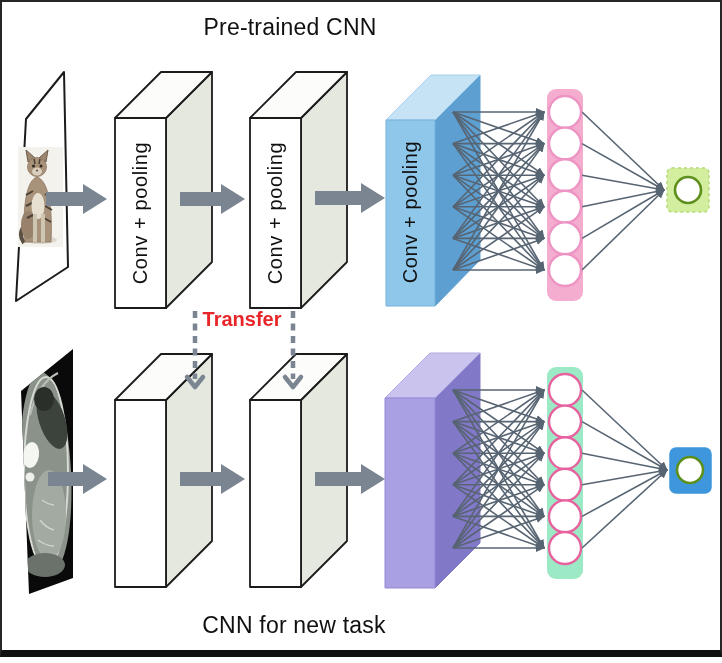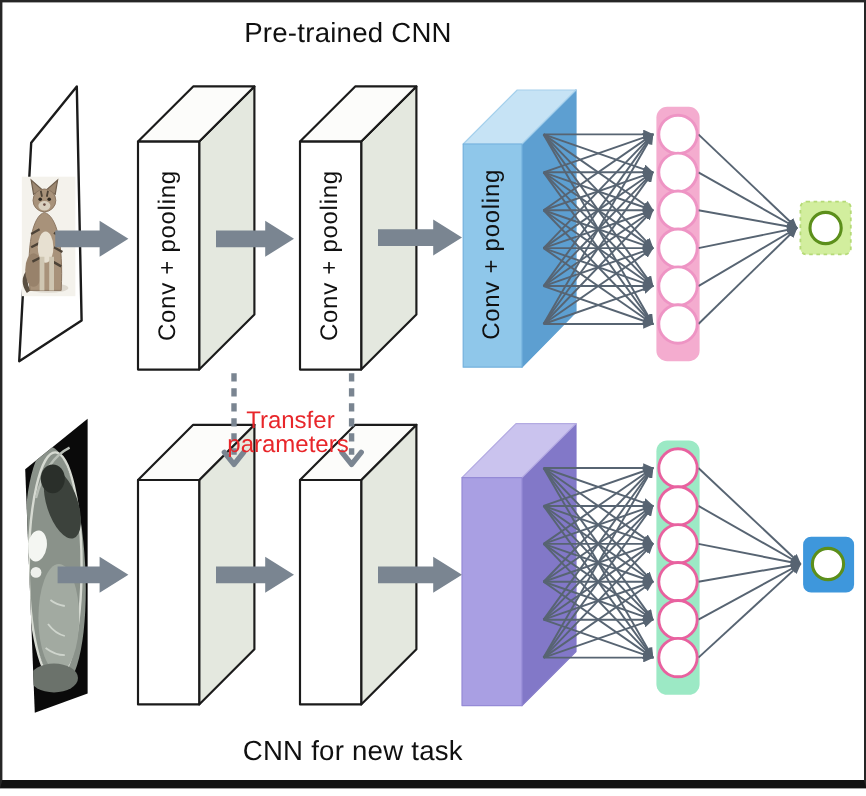--- a/index.html
+++ b/index.html
@@ -2,22 +2,22 @@
 <html><head>
 <meta charset="utf-8">
 <style>
   html,body{margin:0;padding:0;background:#ffffff;}
   #fig{position:relative;width:722px;height:663px;background:#ffffff;
        font-family:"Liberation Sans","DejaVu Sans",sans-serif;overflow:hidden;}
   #frame{position:absolute;left:0;top:0;width:718px;height:648px;
          border:2px solid #262626;border-bottom:7px solid #111;pointer-events:none;}
   .title{position:absolute;transform:translateX(-50%);font-size:23px;color:#101010;
          white-space:nowrap;letter-spacing:0.2px;}
-  .redlabel{position:absolute;transform:translateX(-50%);font-size:20px;font-weight:400;
-         white-space:nowrap;margin-top:32px;}
+  .redlabel{position:absolute;transform:translateX(-50%);font-size:20px;font-weight:700;
+         white-space:nowrap;}
   .vlabel{position:absolute;width:200px;height:24px;line-height:24px;text-align:center;
           transform:rotate(-90deg);font-size:20px;color:#101010;white-space:nowrap;
           letter-spacing:0.6px;}
   svg{position:absolute;left:0;top:0;}
 </style>
 </head>
 <body>
 
 <div id="fig">
 
@@ -231,18 +231,17 @@
           <circle cx="690" cy="470" r="13" fill="#ffffff" stroke="#5c8f1b" stroke-width="2.6"></circle>
         </g>
       </g>
   </svg>
 
   <div id="frame"></div>
 
   <div class="title" style="left:290px;top:14px">Pre-trained CNN</div>
   <div class="title" style="left:294px;top:612px">CNN for new task</div>
   <div class="redlabel" style="left: 242px; top: 308px; color: rgb(232, 38, 42);">Transfer</div>
-  <div class="redlabel" style="left: 240px; top: 328px; color: rgb(232, 38, 42);">parameters</div>
 
   <div class="vlabel" style="left:40px;top:201px">Conv + pooling</div>
   <div class="vlabel" style="left:175px;top:201px">Conv + pooling</div>
   <div class="vlabel" style="left:310px;top:200px">Conv + pooling</div>
 </div>
 
 </body></html>

